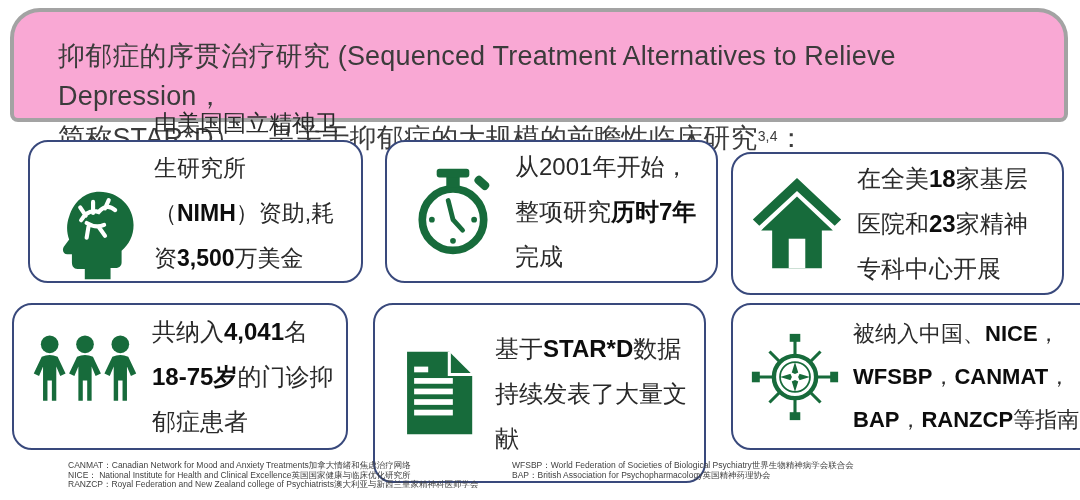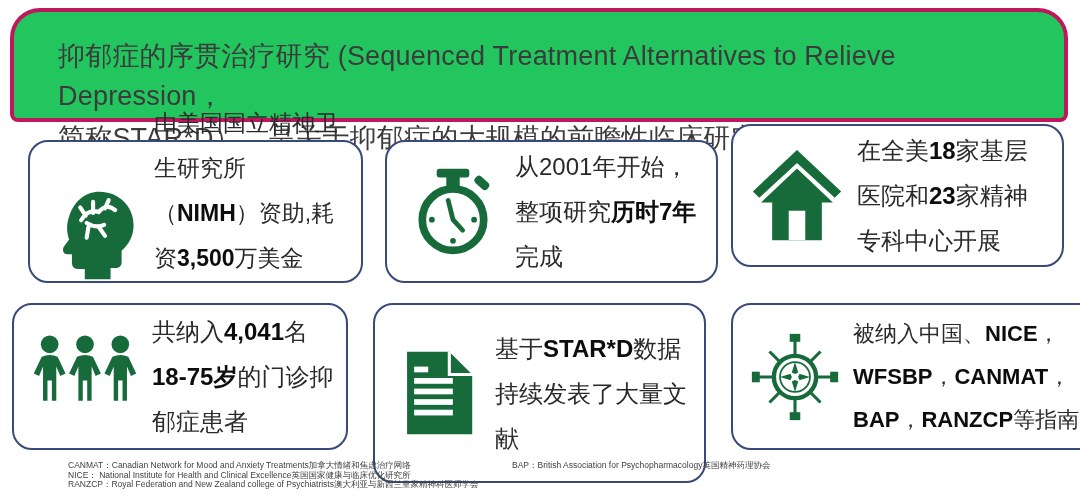--- a/index.html
+++ b/index.html
@@ -1,41 +1,41 @@
 <!DOCTYPE html>
 <html><head>
 <meta charset="utf-8">
 <style>
   html,body{margin:0;padding:0;background:#fff;}
   body{width:1080px;height:500px;position:relative;font-family:"Liberation Sans",sans-serif;overflow:hidden;}
 
   
   .header{
     position:absolute;left:10px;top:8px;width:1058px;height:114px;
-    box-sizing:border-box;background:#22c55e;
-    border:4px solid #be185d;
+    box-sizing:border-box;background:#f9a8d4;
+    border:4px solid #a3a3a3;
     border-radius:30px 30px 8px 8px;
   }
   .htext{
     padding:24px 20px 0 44px;
     font-size:27px;line-height:40px;color:#3b3b3b;
     letter-spacing:0.2px;
   }
   .htext sup{font-size:14px;vertical-align:6px;}
 
   
   .card{
     position:absolute;box-sizing:border-box;background:#fff;
     border:2.5px solid #39497C;border-radius:20px;
     display:flex;align-items:center;gap:14px;
     padding:0 12px 0 18px;
   }
   .c1{left:28px;top:140px;width:335px;height:143px;align-items:flex-end;}
   .c2{left:373px;top:140px;width:333px;height:143px;margin-left:12px;}
-  .c3{left:731px;top:124px;width:333px;height:143px;}
+  .c3{left:731px;top:152px;width:333px;height:143px;}
   .c4{left:12px;top:303px;width:336px;height:147px;}
   .c5{left:373px;top:303px;width:333px;height:180px;}
   .c6{left:731px;top:303px;width:400px;height:147px;}
 
   .icon{flex:0 0 auto;display:flex;align-items:center;justify-content:center;}
   .icon svg{display:block;}
   .c1 .icon svg{width:92px;height:92px;}
   .c2 .icon svg{width:96px;height:96px;}
   .c3 .icon svg{width:92px;height:92px;}
   .c4 .icon svg{width:106px;height:90px;}
@@ -144,14 +144,15 @@
   </span>
   <p class="ctext"><span>被纳入中国、</span><span class="b">NICE</span><span>，</span><span class="b">WFSBP</span><span>，</span><span class="b">CANMAT</span><span>，</span><span class="b">BAP</span><span>，</span><span class="b">RANZCP</span><span>等指南</span></p>
 </div>
 
 <div class="fnotes fn-left">
   <div>CANMAT：Canadian Network for Mood and Anxiety Treatments加拿大情绪和焦虑治疗网络</div>
   <div>NICE：  National Institute for Health and Clinical Excellence英国国家健康与临床优化研究所</div>
   <div>RANZCP：Royal Federation and New Zealand college of Psychiatrists澳大利亚与新西兰皇家精神科医师学会</div>
 </div>
 <div class="fnotes fn-right">
+  <div>WFSBP：World Federation of Societies of Biological Psychiatry世界生物精神病学会联合会</div>
   <div>BAP：British Association for Psychopharmacology英国精神药理协会</div>
 </div>
 
 </body></html>

